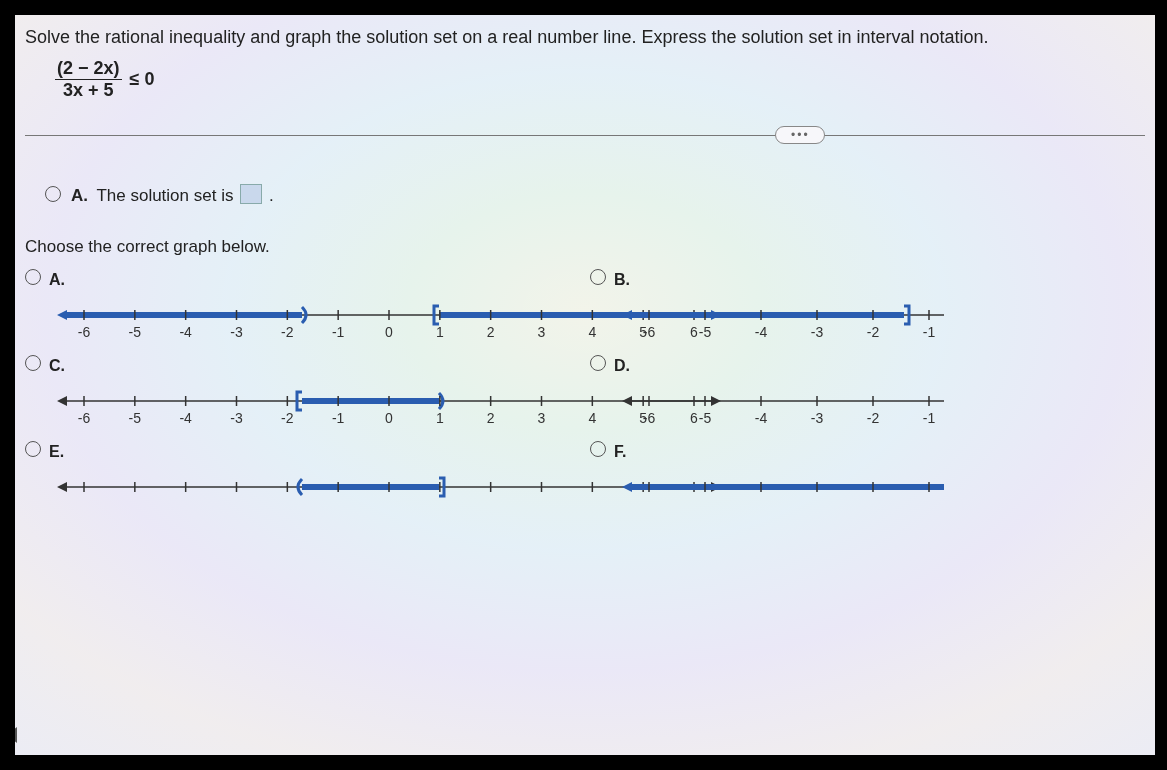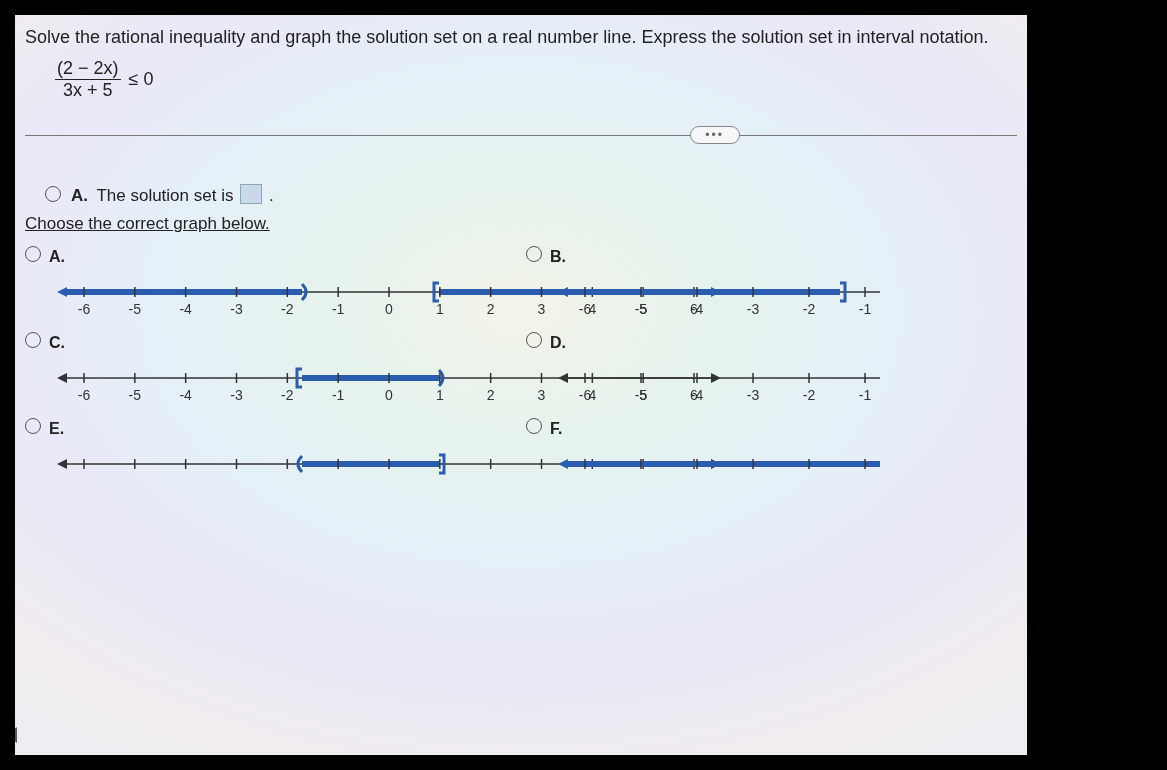--- a/index.html
+++ b/index.html
@@ -8,21 +8,21 @@
     padding: 0;
     font-family: Arial, Helvetica, sans-serif;
     background: #000;
     width: 1167px;
     height: 770px;
     overflow: hidden;
   }
   .screen {
     position: relative;
     margin: 15px 10px 10px 15px;
-    width: 1012px;
+    width: 1140px;
     height: 740px;
     background: radial-gradient(ellipse 900px 600px at 50% 40%,
       rgba(255,255,200,0.25) 0%,
       rgba(200,255,200,0.20) 20%,
       rgba(200,240,255,0.25) 40%,
       rgba(220,200,255,0.20) 60%,
       rgba(255,220,200,0.15) 80%,
       rgba(230,230,245,0.4) 100%),
       #eef0f5;
     color: #222;
@@ -32,20 +32,21 @@
     font-size: 18px;
     padding: 12px 10px 4px 10px;
     color: #222;
   }
   .formula {
     padding: 6px 0 6px 40px;
     font-size: 18px;
     display: flex;
     align-items: center;
     gap: 8px;
+    font-weight: bold;
   }
   .frac {
     display: inline-flex;
     flex-direction: column;
     align-items: center;
     font-size: 18px;
     line-height: 1.15;
   }
   .frac .num { border-bottom: 1.4px solid #222; padding: 0 2px; }
   .frac .den { padding: 0 2px; }
@@ -72,21 +73,21 @@
     letter-spacing: 2px;
     cursor: pointer;
   }
   .answers {
     padding: 30px 10px 0 30px;
   }
   .opt-row {
     display: flex;
     align-items: flex-start;
     gap: 10px;
-    margin-bottom: 0;
+    margin-bottom: 23px;
     font-size: 17px;
   }
   .radio {
     width: 16px; height: 16px;
     border: 1.5px solid #555;
     border-radius: 50%;
     margin-top: 2px;
     cursor: pointer;
     flex-shrink: 0;
   }
@@ -102,21 +103,20 @@
   }
   .hint {
     font-size: 17px;
     color: #222;
     margin-left: 56px;
     margin-bottom: 24px;
   }
   .sub-q {
     font-size: 17px;
     padding: 8px 18px 8px 10px;
-    text-decoration: underline;
   }
   .graph-grid {
     display: grid;
     grid-template-columns: 1fr 1fr;
     column-gap: 10px;
     row-gap: 8px;
     padding: 4px 10px 0 10px;
   }
   .graph-opt {
     display: flex;

